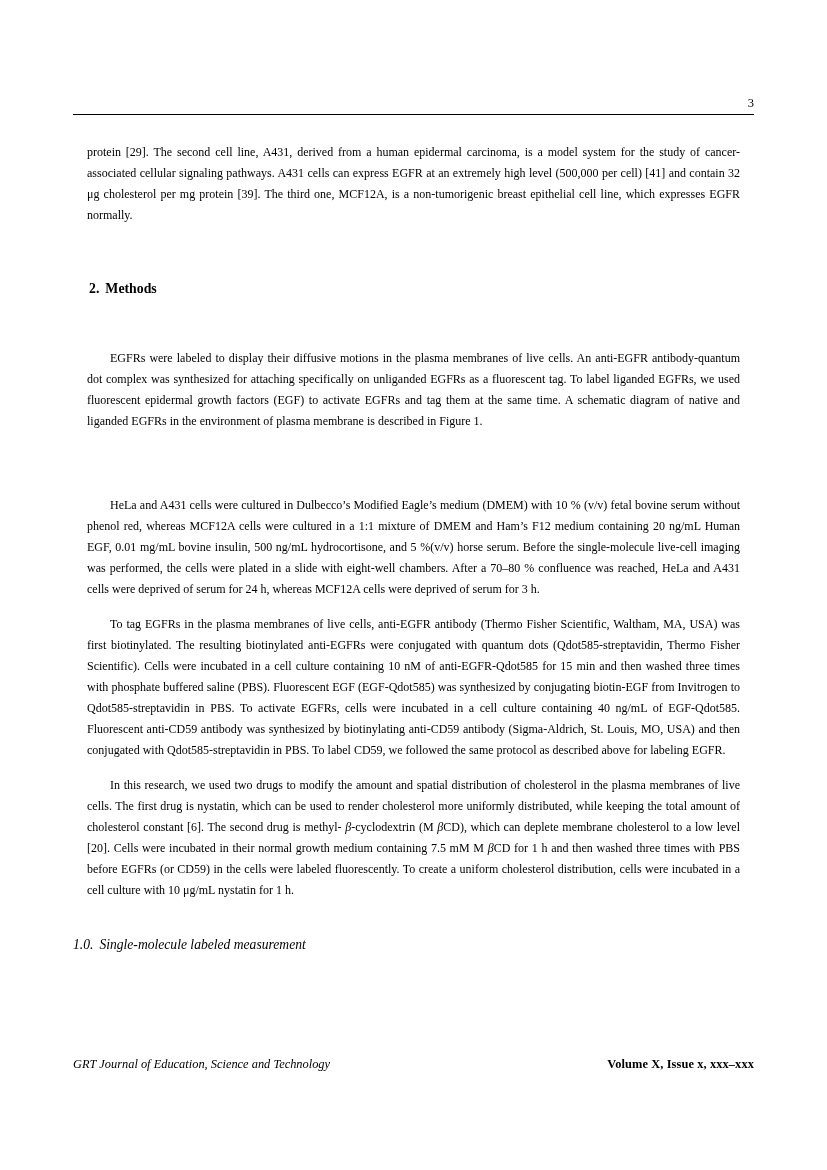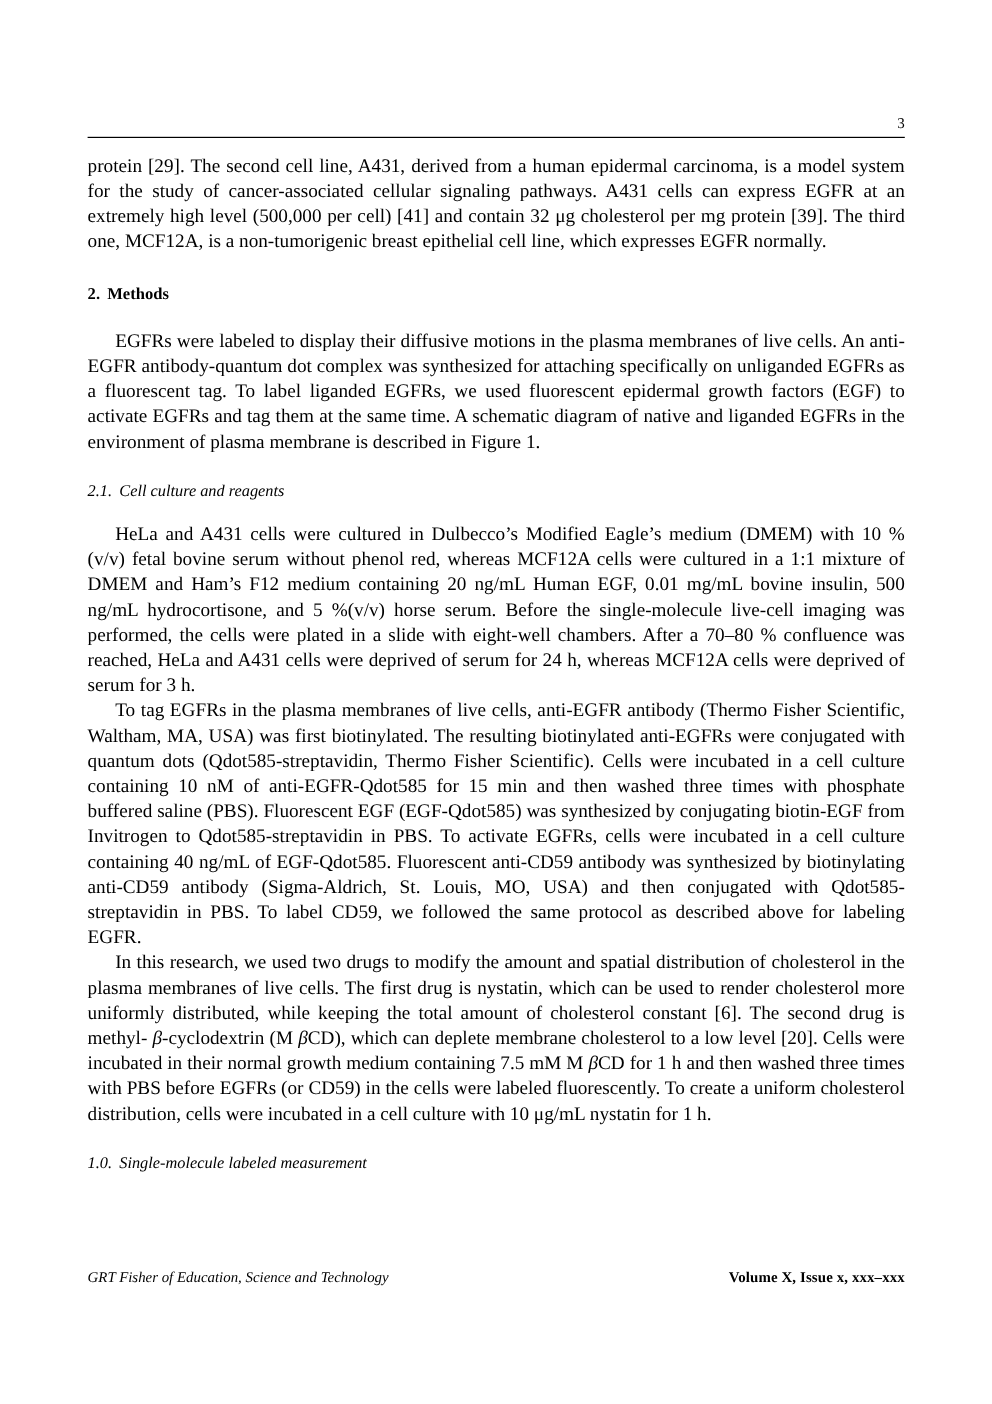--- a/index.html
+++ b/index.html
@@ -41,35 +41,35 @@
 
   
   .content {
     position: absolute;
     left: 73px;
     top: 128px;
     width: 681px;
   }
 
   p.para {
-    margin: 0;
-    font-size: 16px;
+    margin: 14px;
+    font-size: 12px;
     line-height: 21.0px;
     text-align: justify;
     text-justify: inter-word;
     text-indent: 23px;
     hyphens: none;
   }
   p.para.noindent {
     text-indent: 0;
   }
 
   
   h2.section-head {
-    margin: 0;
+    margin: 16px;
     font-size: 13.8px;
     line-height: 21px;
     font-weight: bold;
     text-align: left;
   }
   .sec-gap-before { height: 22px; }
   .sec-gap-after  { height: 19px; }
 
   
   h3.subsection-head {
@@ -122,32 +122,31 @@
 
     <p class="para noindent">protein [29].  The second cell line, A431, derived from a human epidermal carcinoma, is a model system for the study of cancer-associated cellular signaling pathways. A431 cells can express EGFR at an extremely high level (500,000 per cell) [41] and contain 32 μg cholesterol per mg protein [39]. The third one, MCF12A, is a non-tumorigenic breast epithelial cell line, which expresses EGFR normally.</p>
 
     <div class="sec-gap-before"></div>
     <h2 class="section-head"><span>2.</span><span class="num-gap"></span><span>Methods</span></h2>
     <div class="sec-gap-after"></div>
 
     <p class="para">EGFRs were labeled to display their diffusive motions in the plasma membranes of live cells.  An anti-EGFR antibody-quantum dot complex was synthesized for attaching specifically on unliganded EGFRs as a fluorescent tag.  To label liganded EGFRs, we used fluorescent epidermal growth factors (EGF) to activate EGFRs and tag them at the same time. A schematic diagram of native and liganded EGFRs in the environment of plasma membrane is described in Figure 1.</p>
 
     <div class="sub-gap-before"></div>
-    <h3 class="subsection-head"><span>2.1.</span><span class="num-gap"></span><span>Cell culture and reagents</span></h3>
     <div class="sub-gap-after"></div>
 
     <p class="para">HeLa and A431 cells were cultured in Dulbecco’s Modified Eagle’s medium (DMEM) with 10 % (v/v) fetal bovine serum without phenol red, whereas MCF12A cells were cultured in a 1:1 mixture of DMEM and Ham’s F12 medium containing 20 ng/mL Human EGF, 0.01 mg/mL bovine insulin, 500 ng/mL hydrocortisone, and 5 %(v/v) horse serum.  Before the single-molecule live-cell imaging was performed, the cells were plated in a slide with eight-well chambers. After a 70–80 % confluence was reached, HeLa and A431 cells were deprived of serum for 24 h, whereas MCF12A cells were deprived of serum for 3 h.</p>
     <p class="para">To tag EGFRs in the plasma membranes of live cells, anti-EGFR antibody (Thermo Fisher Scientific, Waltham, MA, USA) was first biotinylated.  The resulting biotinylated anti-EGFRs were conjugated with quantum dots (Qdot585-streptavidin, Thermo Fisher Scientific).  Cells were incubated in a cell culture containing 10 nM of anti-EGFR-Qdot585 for 15 min and then washed three times with phosphate buffered saline (PBS). Fluorescent EGF (EGF-Qdot585) was synthesized by conjugating biotin-EGF from Invitrogen to Qdot585-streptavidin in PBS. To activate EGFRs, cells were incubated in a cell culture containing 40 ng/mL of EGF-Qdot585.  Fluorescent anti-CD59 antibody was synthesized by biotinylating anti-CD59 antibody (Sigma-Aldrich, St. Louis, MO, USA) and then conjugated with Qdot585-streptavidin in PBS. To label CD59, we followed the same protocol as described above for labeling EGFR.</p>
 
     <p class="para"><span>In this research, we used two drugs to modify the amount and spatial distribution of cholesterol in the plasma membranes of live cells. The first drug is nystatin, which can be used to render cholesterol more uniformly distributed, while keeping the total amount of cholesterol constant [6].  The second drug is methyl- </span><i class="gk">β</i><span>-cyclodextrin (M </span><i class="gk">β</i><span>CD), which can deplete membrane cholesterol to a low level [20].  Cells were incubated in their normal growth medium containing 7.5 mM M </span><i class="gk">β</i><span>CD for 1 h and then washed three times with PBS before EGFRs (or CD59) in the cells were labeled fluorescently.  To create a uniform cholesterol distribution, cells were incubated in a cell culture with 10 μg/mL nystatin for 1 h.</span></p>
 
     <div class="sub-gap-before"></div>
     <h3 class="subsection-head"><span>1.0.</span><span class="num-gap"></span><span>Single-molecule labeled measurement</span></h3>
     <div class="sub-gap-after"></div>
 
   </div>
 
   <div class="footer">
-    <div class="footer-left">GRT Fisher of Education, Science and Technology</div>
+    <div class="footer-left">GRT Journal of Education, Science and Technology</div>
     <div class="footer-right">Volume X, Issue x, xxx–xxx</div>
   </div>
 
 </div>
 
 </body></html>

